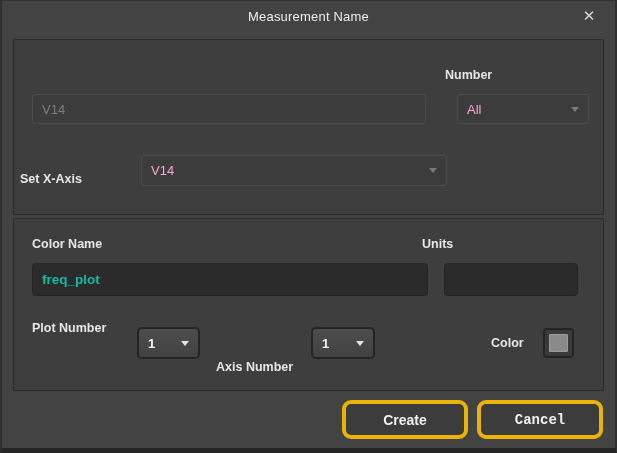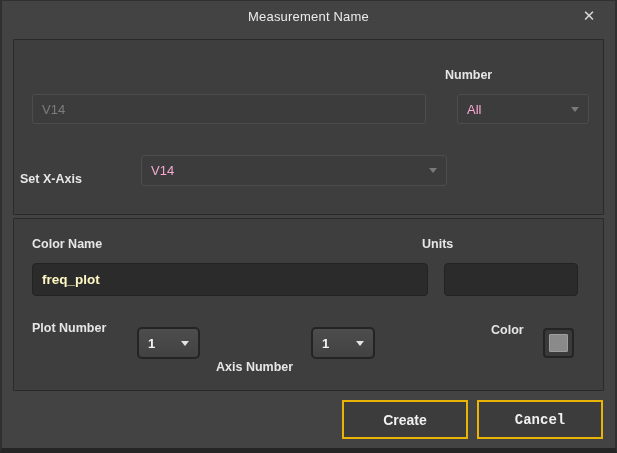--- a/index.html
+++ b/index.html
@@ -38,21 +38,21 @@
 
   input.txt {
     position:absolute; border-radius:4px; font-family:inherit;
     padding:0 9px; outline:none;
   }
   input.txt-disabled {
     background:#3c3c3c; border:1px solid #4d4d4d; color:#7d7d7d;
     font-size:13px; border-radius:3px;
   }
   input.txt-active {
-    background:#2b2b2b; border:1px solid #232323; color:#fef9c3;
+    background:#2b2b2b; border:1px solid #232323; color:#14b8a6;
     font-size:13.5px; font-weight:bold;
   }
 
   .dd {
     position:absolute; display:flex; align-items:center;
     justify-content:space-between; padding:0 9px;
   }
   .dd-disabled {
     background:#3c3c3c; border:1px solid #4d4d4d; border-radius:3px;
     color:#f9a8d4; font-size:13px;margin-left:12px;
@@ -70,21 +70,21 @@
 
   .swatch-btn {
     position:absolute; width:31px; height:30px; background:#3a3a3a;
     border:2px solid #242424; border-radius:4px;
     display:flex; align-items:center; justify-content:center;
   }
   .swatch-fill { width:19px; height:18px; border:1px solid #9d9d9d; border-radius:1px; }
 
   .btn {
     position:absolute; top:399px; width:126px; height:39px;
-    background:#3c3c3c; border:2px solid #eab308; border-radius:0;
+    background:#3c3c3c; border:4px solid #eab308; border-radius:9px;
     color:#f0f0f0; font-size:14px; font-weight:bold; font-family:inherit;
     display:flex; align-items:center; justify-content:center; cursor:default;
   }
   .btn-create { left:340px; }
   .btn-cancel { left:475px;font-family:Liberation Mono, monospace; }
 </style>
 </head>
 <body>
 
 <div class="window">
@@ -122,21 +122,21 @@
       <span>1</span>
       <span class="arrow"></span>
     </div>
 
     <span class="lbl" style="left:202px; top:117px;margin-top:24px;">Axis Number</span>
     <div class="dd dd-enabled" style="left:297px; top:108px; width:64px; height:32px;">
       <span>1</span>
       <span class="arrow"></span>
     </div>
 
-    <span class="lbl" style="left:477px; top:104px;text-align:right;">Color</span>
+    <span class="lbl" style="left:477px; top:117px;text-align:right;">Color</span>
     <div class="swatch-btn" style="left:529px; top:109px;">
       <div class="swatch-fill" style="background-color: rgb(138, 138, 138);"></div>
     </div>
   </div>
 
   <div class="btn btn-create">Create</div>
   <div class="btn btn-cancel">Cancel</div>
 
 </div>
 

